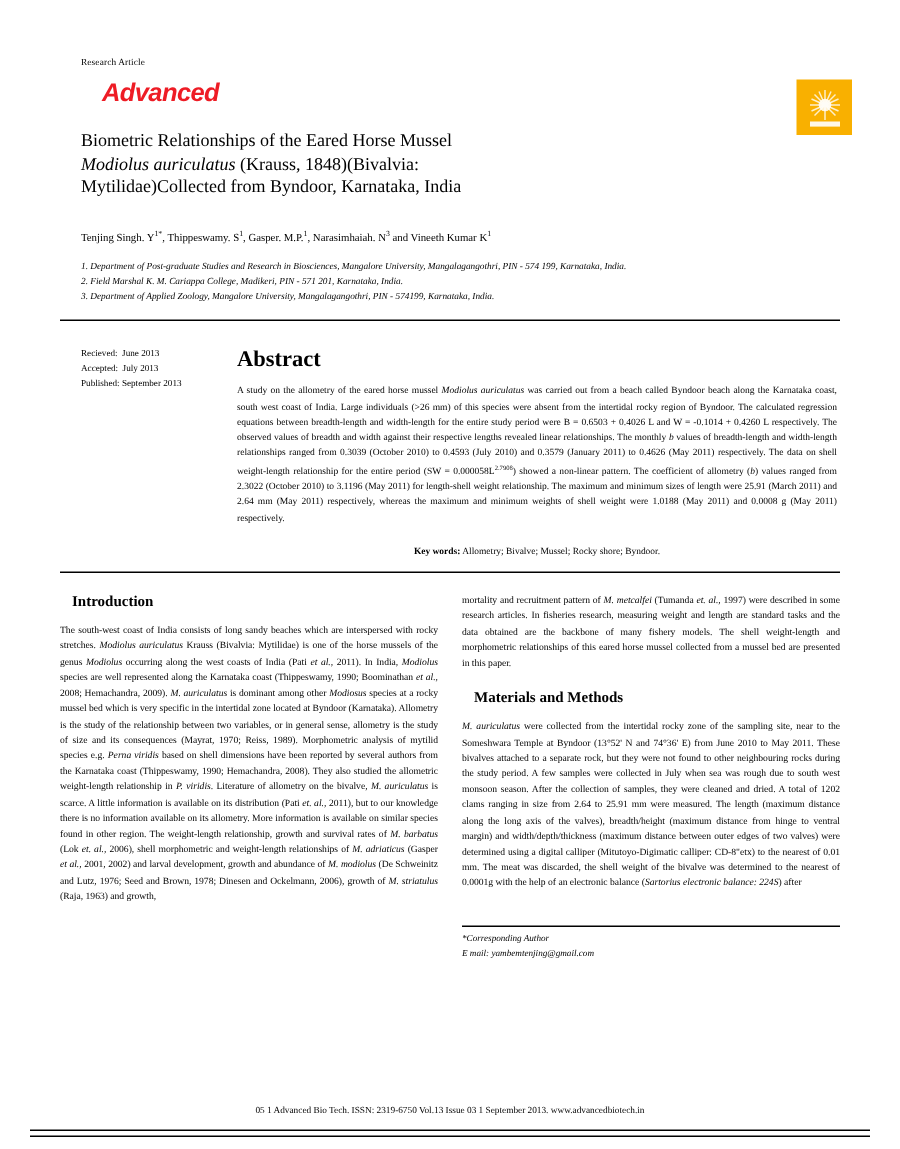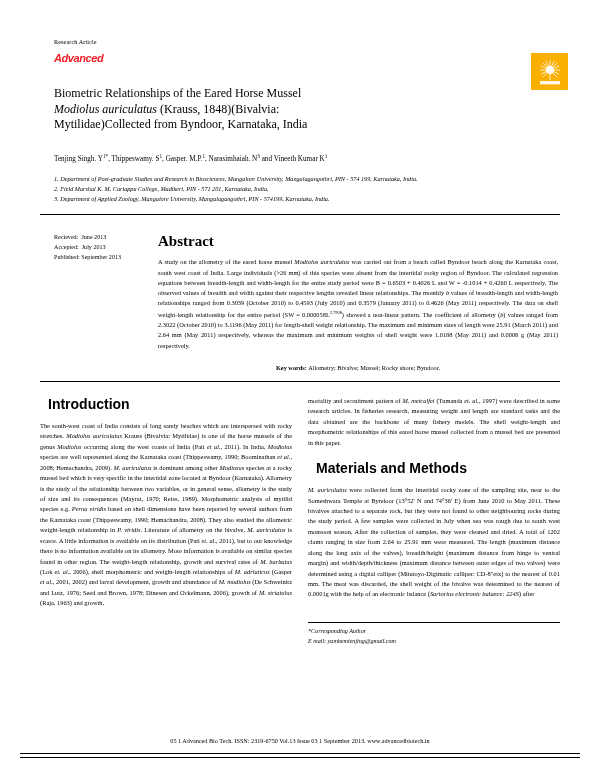--- a/index.html
+++ b/index.html
@@ -31,23 +31,24 @@
   }
   .logo-wrap {
     margin-left: 14px;
     line-height: 1;
     width: 120px;
   }
   .logo-adv {
     font-family: "Liberation Sans", sans-serif;
     font-weight: bold;
     font-style: italic;
-    font-size: 11px;
+    font-size: 17px;
     color: #ee1c25;
     letter-spacing: -0.4px;
+    margin-left: 14px;
     display: block;
     height: 11px;
   }
   .logo-bio {
     font-family: "Liberation Sans", sans-serif;
     font-weight: bold;
     font-size: 16px;
     letter-spacing: -0.7px;
     display: block;
     height: 16px;
@@ -132,23 +133,23 @@
   .cols {
     display: flex;
     margin-top: 14px;
     gap: 16px;
   }
   .col {
     width: 252px;
     position: relative;
   }
   .sec-head {
-    font-family: Liberation Sans, sans-serif;
-    font-weight: bold;
-    font-size: 14px;
+    font-family: Liberation Serif, serif;
+    font-weight: bold;
+    font-size: 10px;
     margin: 0 0 9px 8px;
   }
   .body-text {
     font-size: 6.4px;
     line-height: 1.63;
     text-align: justify;
   }
   .body-text .ital { font-style: italic; }
   .body-text p { margin: 0; }
   .corresp {

